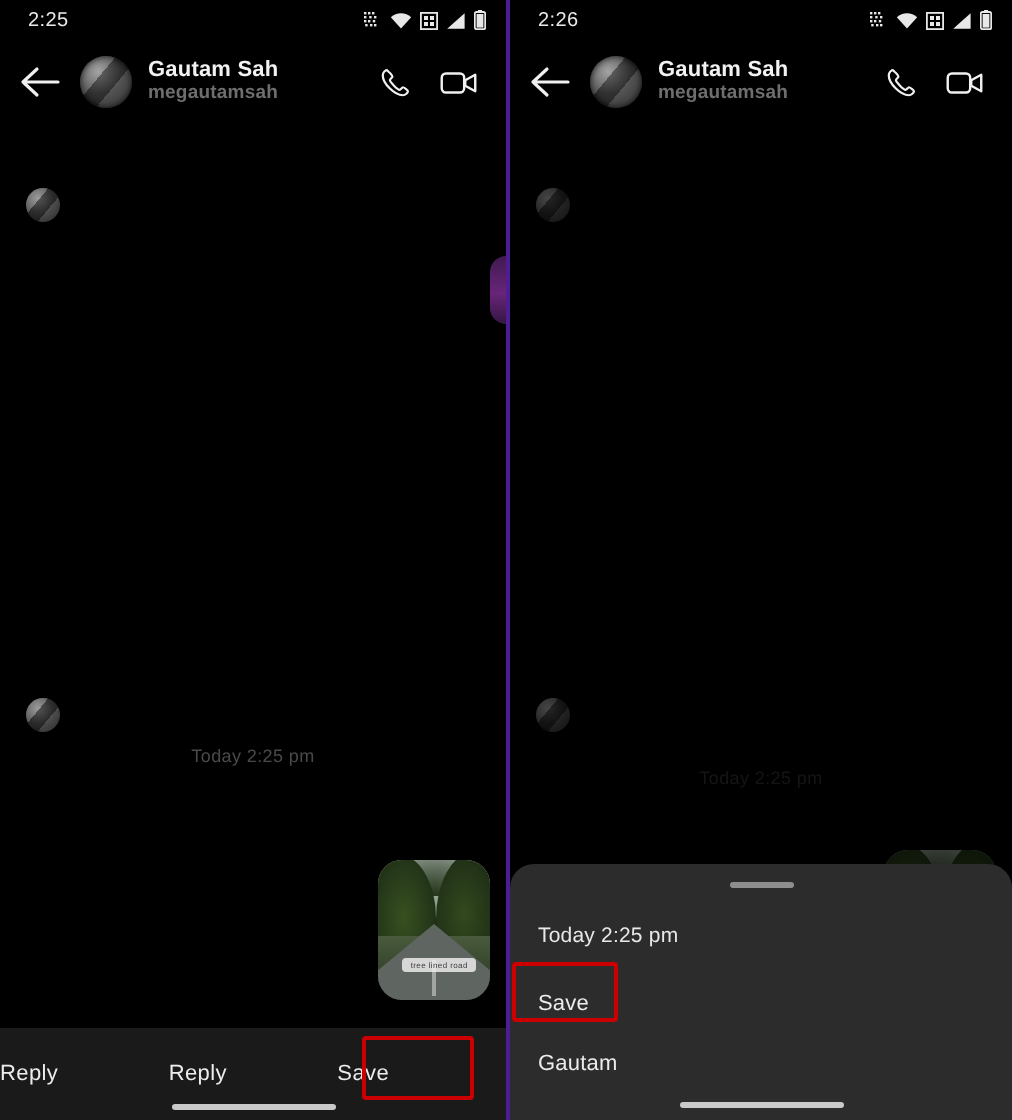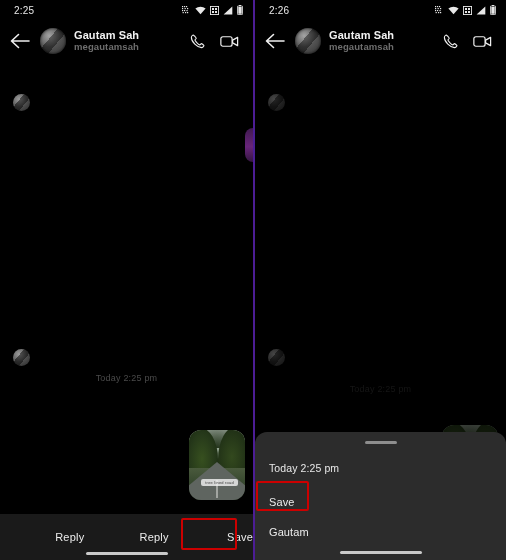--- a/index.html
+++ b/index.html
@@ -218,21 +218,21 @@
   .action-bar {
     position: absolute;
     left: 0; right: 0; bottom: 0;
     height: 46px;
     background: #1a1a1a;
     display: flex;
     align-items: center;
   }
   .action-item {
     flex: 1 1 0;
-    text-align: right;
+    text-align: left;
     color: #ececec;
     font-size: 11px;
     letter-spacing: .2px;
     position: relative;
   }
   .gesture-bar {
     position: absolute;
     left: 50%; bottom: 5px;
     transform: translateX(-50%);
     width: 82px; height: 3px;

